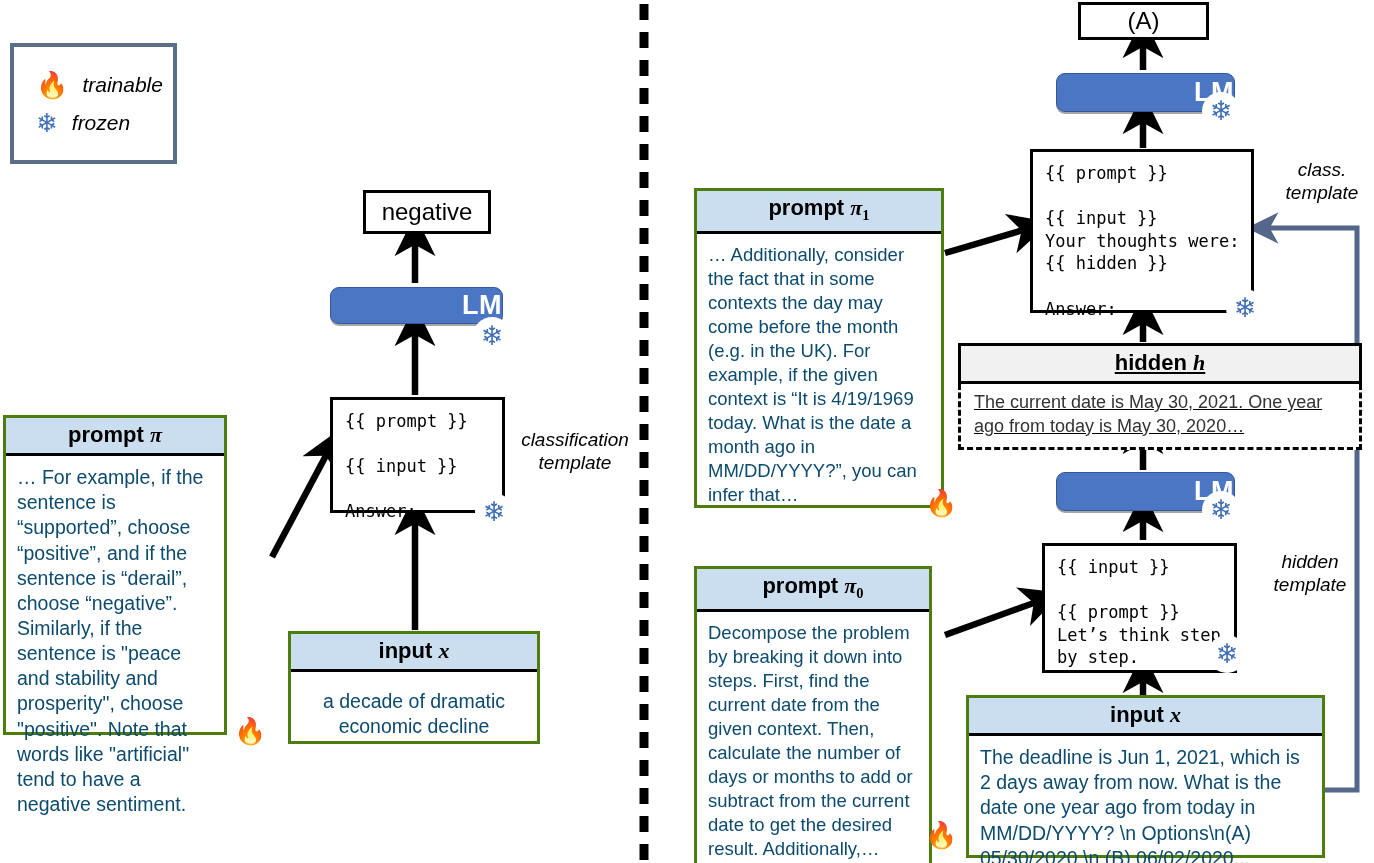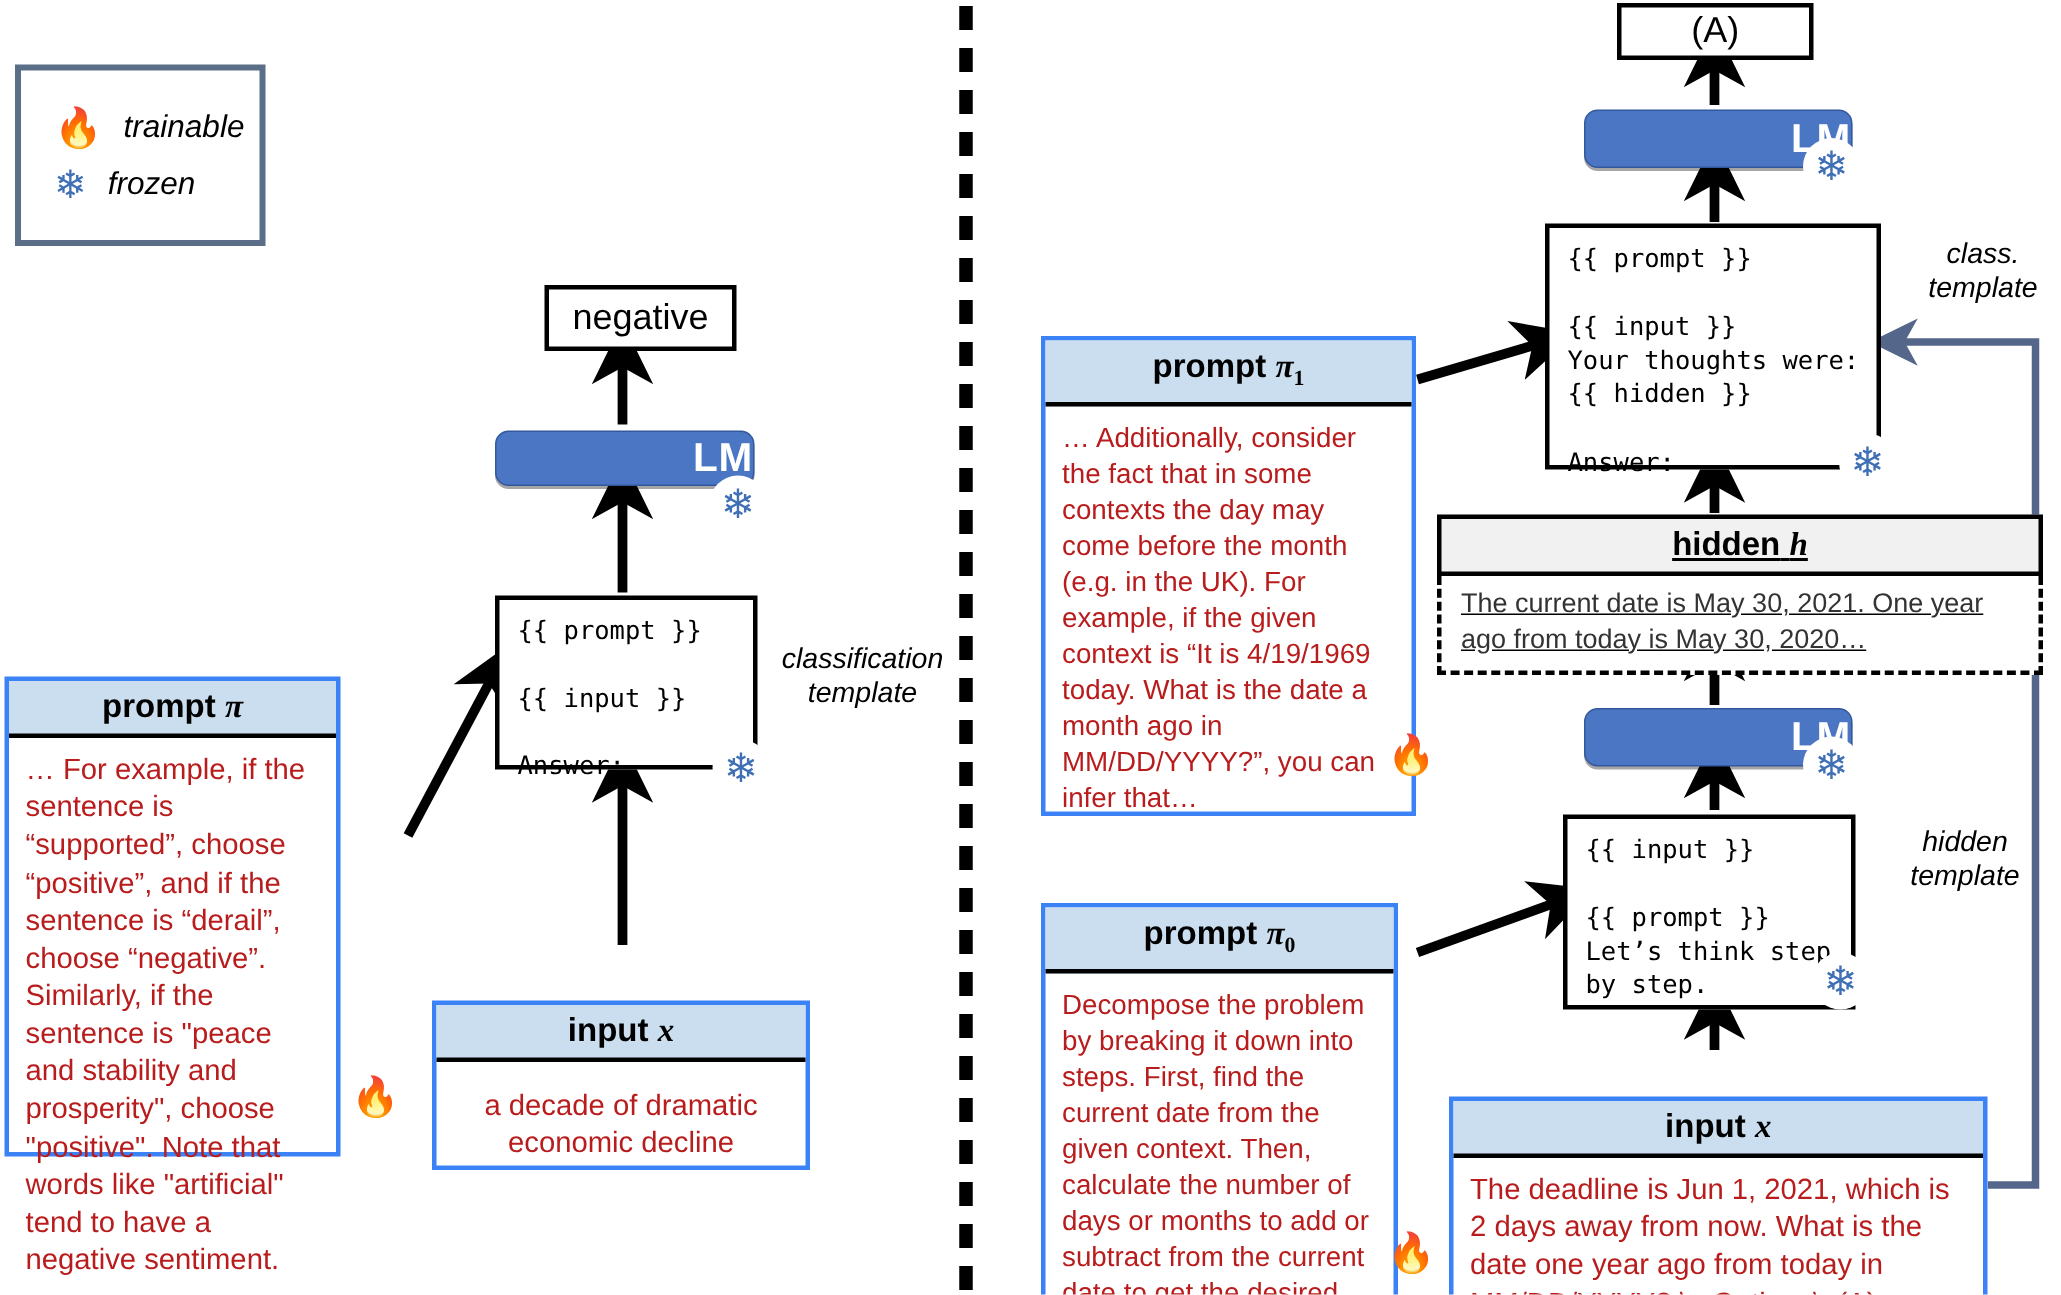--- a/index.html
+++ b/index.html
@@ -25,36 +25,36 @@
     padding-left: 22px;
     gap: 12px;
   }
   .legend-row { display: flex; align-items: center; gap: 14px; }
   .legend-label {
     font-style: italic; font-size: 21px; font-weight: 400;
     font-family: "Liberation Sans", sans-serif;
   }
 
   
-  .card { border: 3px solid #3b82f6; background:#fff;margin-top:36px; }
+  .card { border: 3px solid #4d7c0f; background:#fff; }
   .card-head {
     background: #cadef0;
     border-bottom: 3px solid #000;
     text-align: center;
     font-weight: bold;
     font-size: 22px;
     padding: 5px 0 7px 0;
     line-height: 1.05;
   }
   .card-head.gray { background:#f1f1f1; }
   .card-body {
     font-size: 19.5px;
     line-height: 1.29;
     padding: 9px 11px 8px 11px;
-    color: #b91c1c;
+    color: #0c4a6e;
   }
   .card-body.small { font-size: 18.5px; line-height: 1.30; }
   .mathvar { font-family: "Liberation Serif", serif; font-style: italic; font-weight: bold; }
   .mathvar sub { font-style: normal; font-size: 0.66em; font-weight: bold;}
 
   
   .lm {
     background: #4a76c4;
     border: 1.5px solid #33589d;
     border-radius: 9px;

